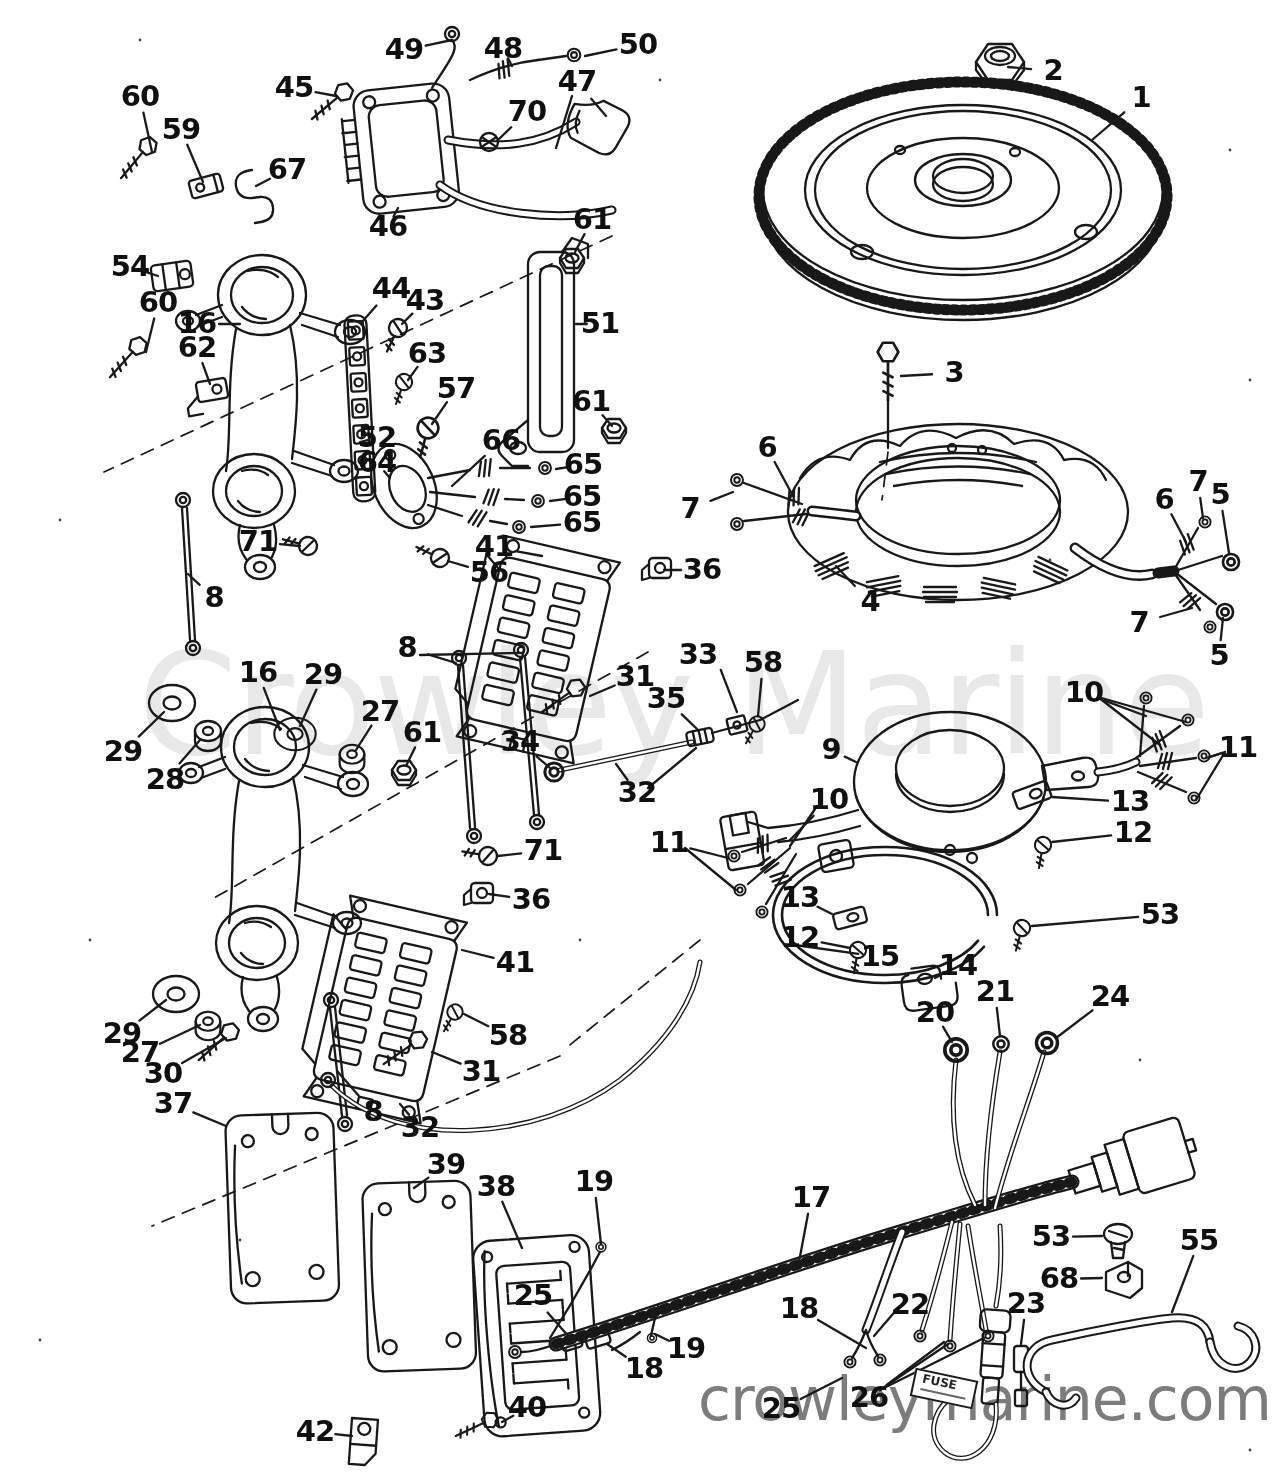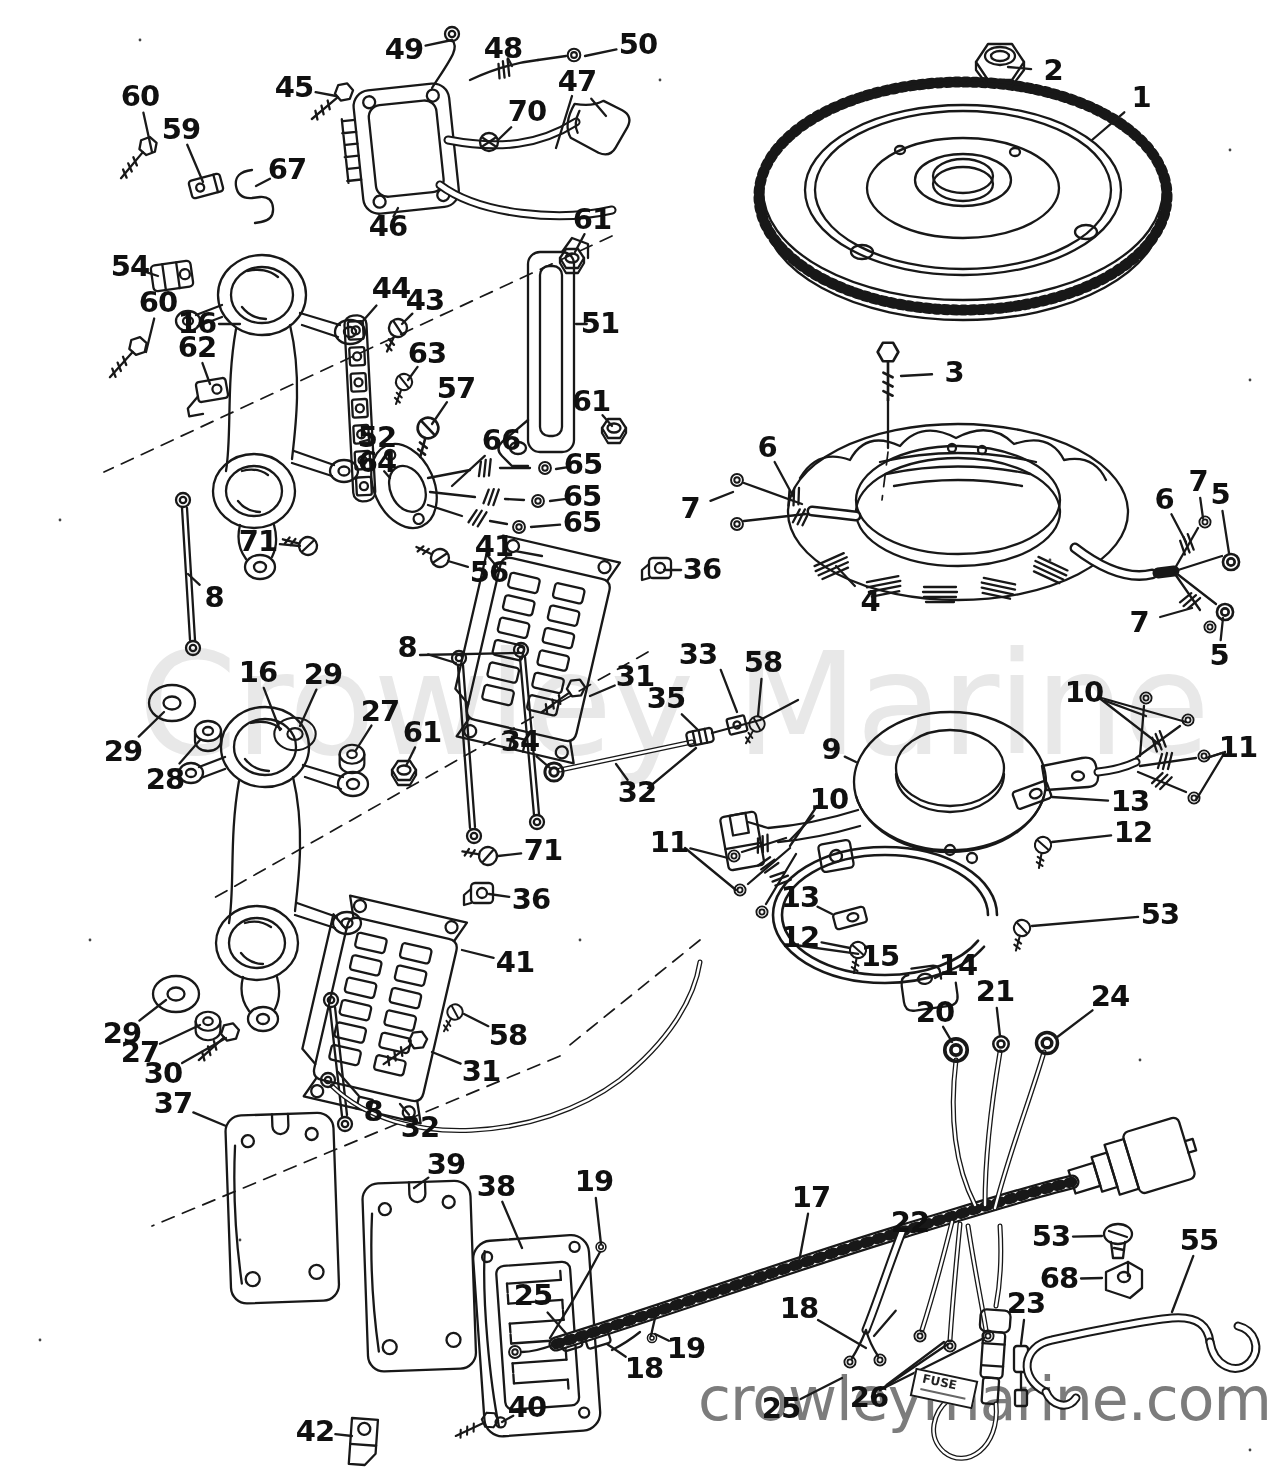--- a/index.html
+++ b/index.html
@@ -831,21 +831,21 @@
       <span class="callout" style="left: 420px; top: 1150px;">39</span>
       <span class="callout" style="left: 470px; top: 1172px;">38</span>
       <span class="callout" style="left: 568px; top: 1167px;">19</span>
       <span class="callout" style="left: 785px; top: 1183px;">17</span>
       <span class="callout" style="left: 909px; top: 998px;">20</span>
       <span class="callout" style="left: 969px; top: 977px;">21</span>
       <span class="callout" style="left: 1084px; top: 982px;">24</span>
       <span class="callout" style="left: 1025px; top: 1222px;">53</span>
       <span class="callout" style="left: 1033px; top: 1264px;">68</span>
       <span class="callout" style="left: 1173px; top: 1226px;">55</span>
-      <span class="callout" style="left: 884px; top: 1208px;">22</span>
+      <span class="callout" style="left: 884px; top: 1290px;">22</span>
       <span class="callout" style="left: 1000px; top: 1289px;">23</span>
       <span class="callout" style="left: 773px; top: 1294px;">18</span>
       <span class="callout" style="left: 843px; top: 1383px;">26</span>
       <span class="callout" style="left: 755px; top: 1394px;">25</span>
       <span class="callout" style="left: 618px; top: 1354px;">18</span>
       <span class="callout" style="left: 660px; top: 1334px;">19</span>
       <span class="callout" style="left: 507px; top: 1281px;">25</span>
       <span class="callout" style="left: 501px; top: 1393px;">40</span>
       <span class="callout" style="left: 289px; top: 1417px;">42</span>
     </div>

